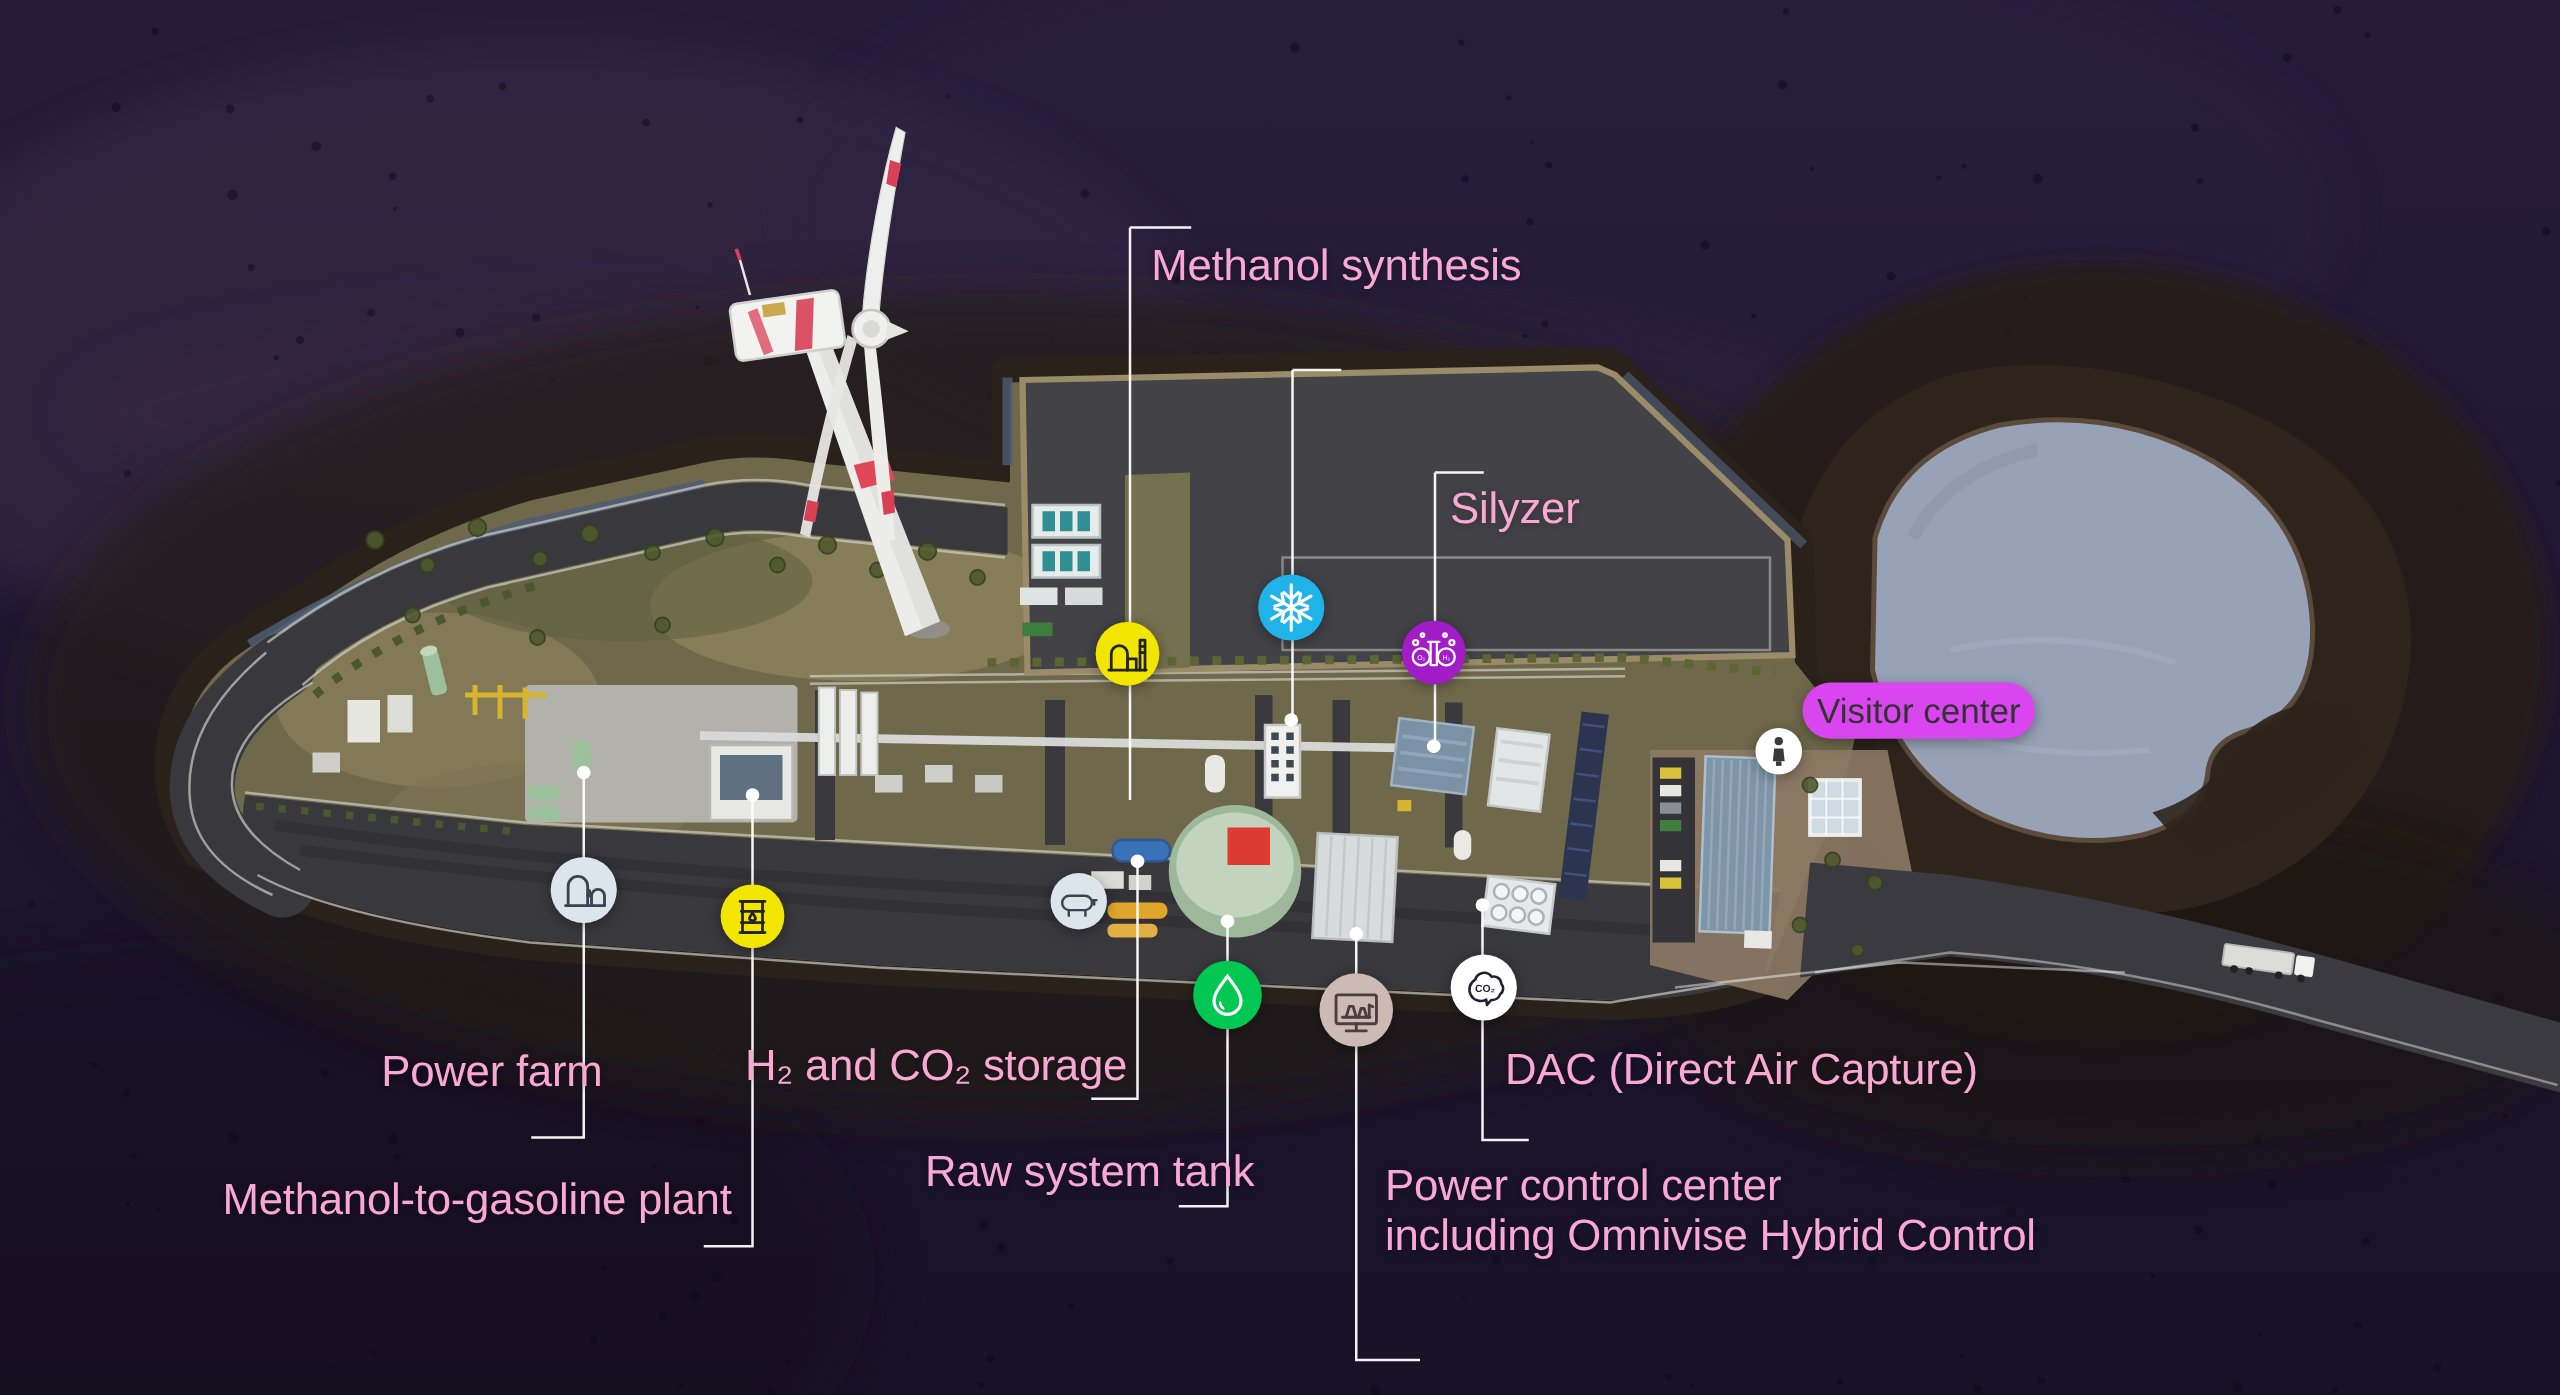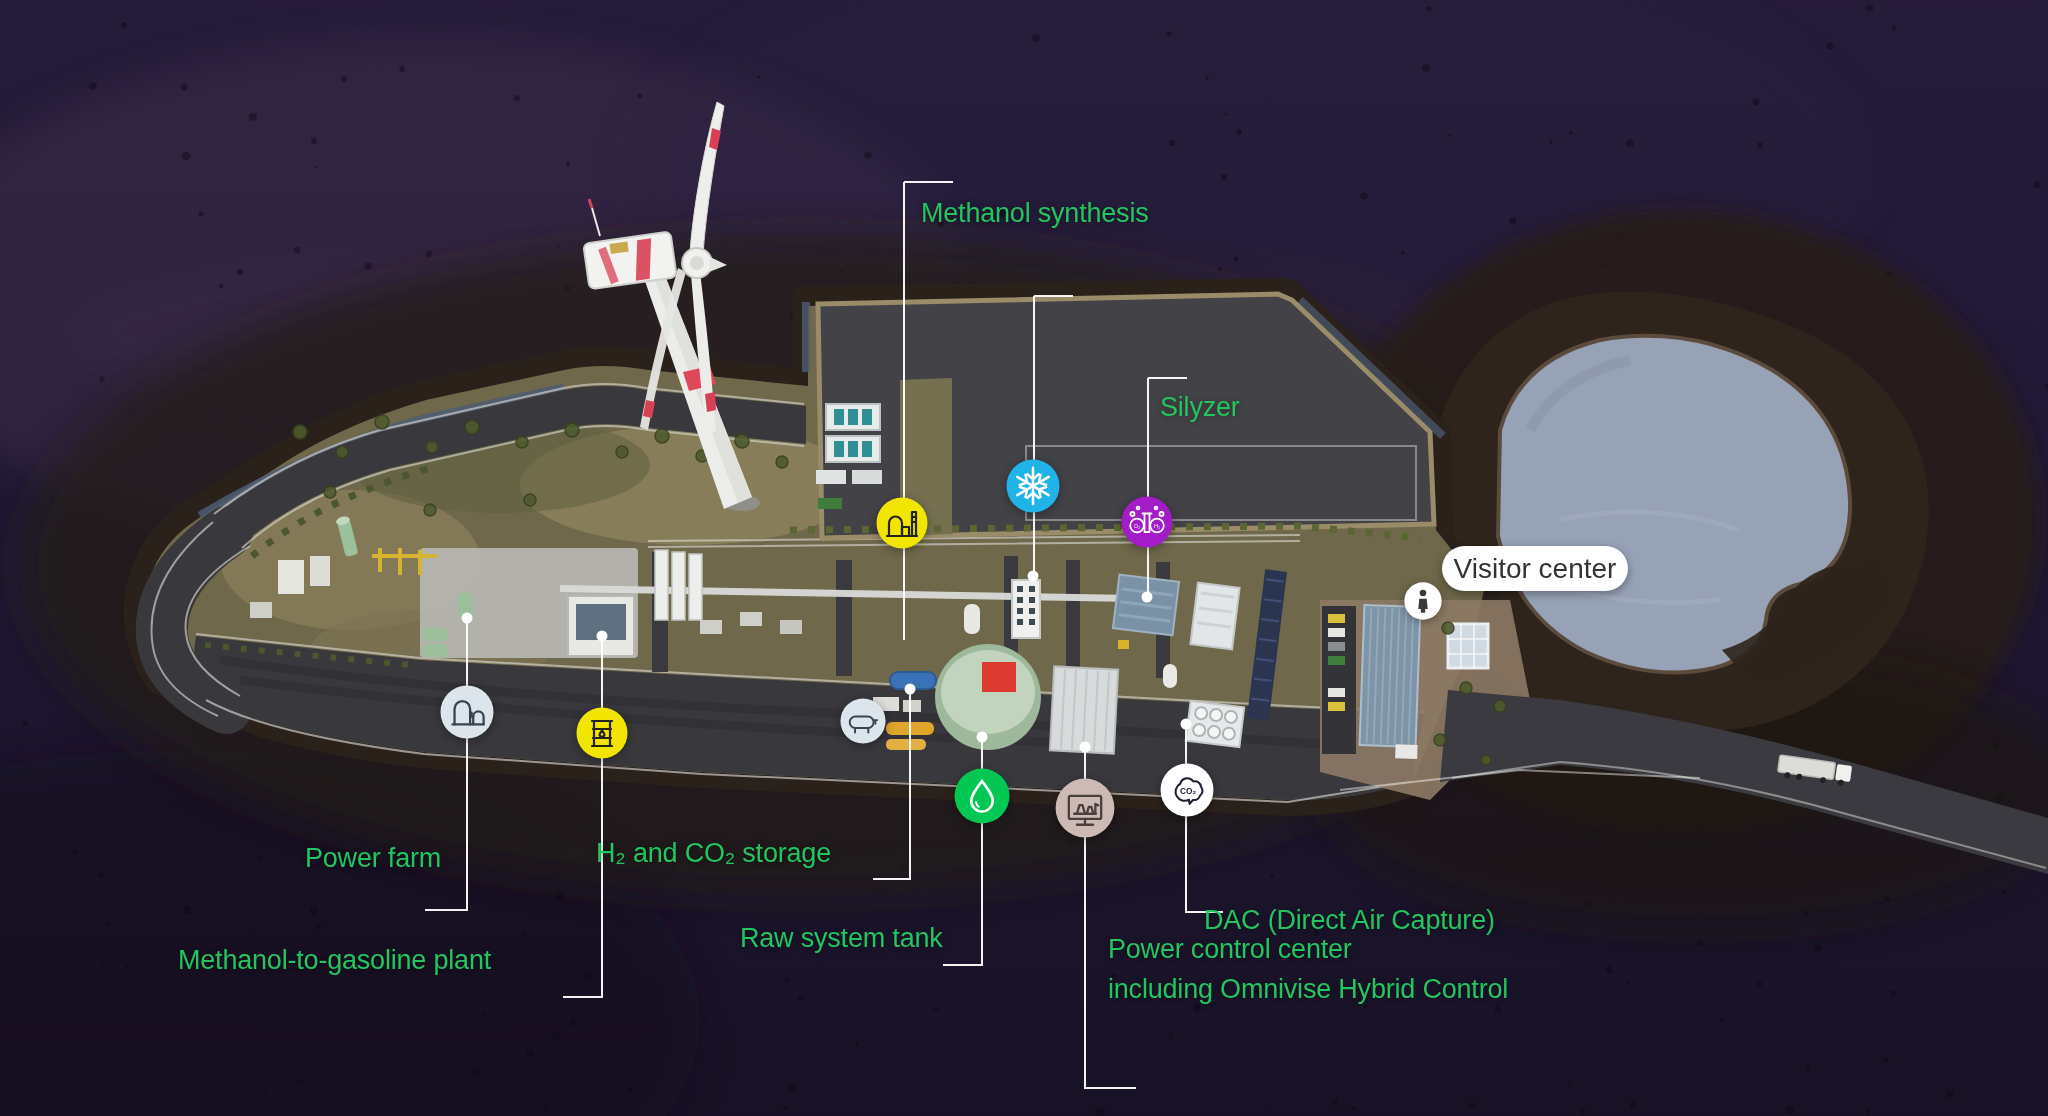--- a/index.html
+++ b/index.html
@@ -1,22 +1,22 @@
 <!DOCTYPE html>
 <html><head>
 <meta charset="utf-8">
 <style>
   html,body{margin:0;padding:0;background:#16102a;}
   .stage{position:relative;width:2048px;height:1116px;overflow:hidden;
          font-family:"Liberation Sans","DejaVu Sans",sans-serif;background:#1e1631;}
   .scene{position:absolute;left:0;top:0;width:2048px;height:1116px;}
-  .lbl{position:absolute;color:#22c55e;font-size:27px;letter-spacing:-0.2px;line-height:40px;
+  .lbl{position:absolute;color:#f9a8d4;font-size:35px;letter-spacing:-0.2px;line-height:40px;
        white-space:nowrap;text-shadow:0 1px 6px rgba(0,0,0,.35);}
   .pill{position:absolute;left:1442px;top:546px;width:186px;height:45px;border-radius:23px;
-        background:#ffffff;color:#333;font-size:28px;display:flex;align-items:center;justify-content:center;
+        background:#d946ef;color:#333;font-size:28px;display:flex;align-items:center;justify-content:center;
         box-shadow:0 3px 10px rgba(0,0,0,.35);}
   .ci{position:absolute;filter:drop-shadow(0 2px 5px rgba(0,0,0,.35));}
 </style>
 </head>
 <body>
 
 <div class="stage">
 
 <svg class="scene" viewBox="0 0 2048 1116">
   <defs>
@@ -530,19 +530,19 @@
     <rect x="23" y="37" width="6" height="5"></rect>
   </g>
 </svg>
 
 <div class="lbl" style="left:921px;top:193px">Methanol synthesis</div>
 <div class="lbl" style="left:1160px;top:387px">Silyzer</div>
 <div class="lbl" style="left:305px;top:838px">Power farm</div>
 <div class="lbl" style="left:596px;top:833px">H₂ and CO₂ storage</div>
 <div class="lbl" style="left:178px;top:940px">Methanol-to-gasoline plant</div>
 <div class="lbl" style="left:740px;top:918px">Raw system tank</div>
-<div class="lbl" style="left:1204px;top:900px">DAC (Direct Air Capture)</div>
+<div class="lbl" style="left:1204px;top:836px">DAC (Direct Air Capture)</div>
 <div class="lbl" style="left:1108px;top:929px">
   <span>Power control center</span><br>
   <span>including Omnivise Hybrid Control</span>
 </div>
 
 </div>
 
 </body></html>

